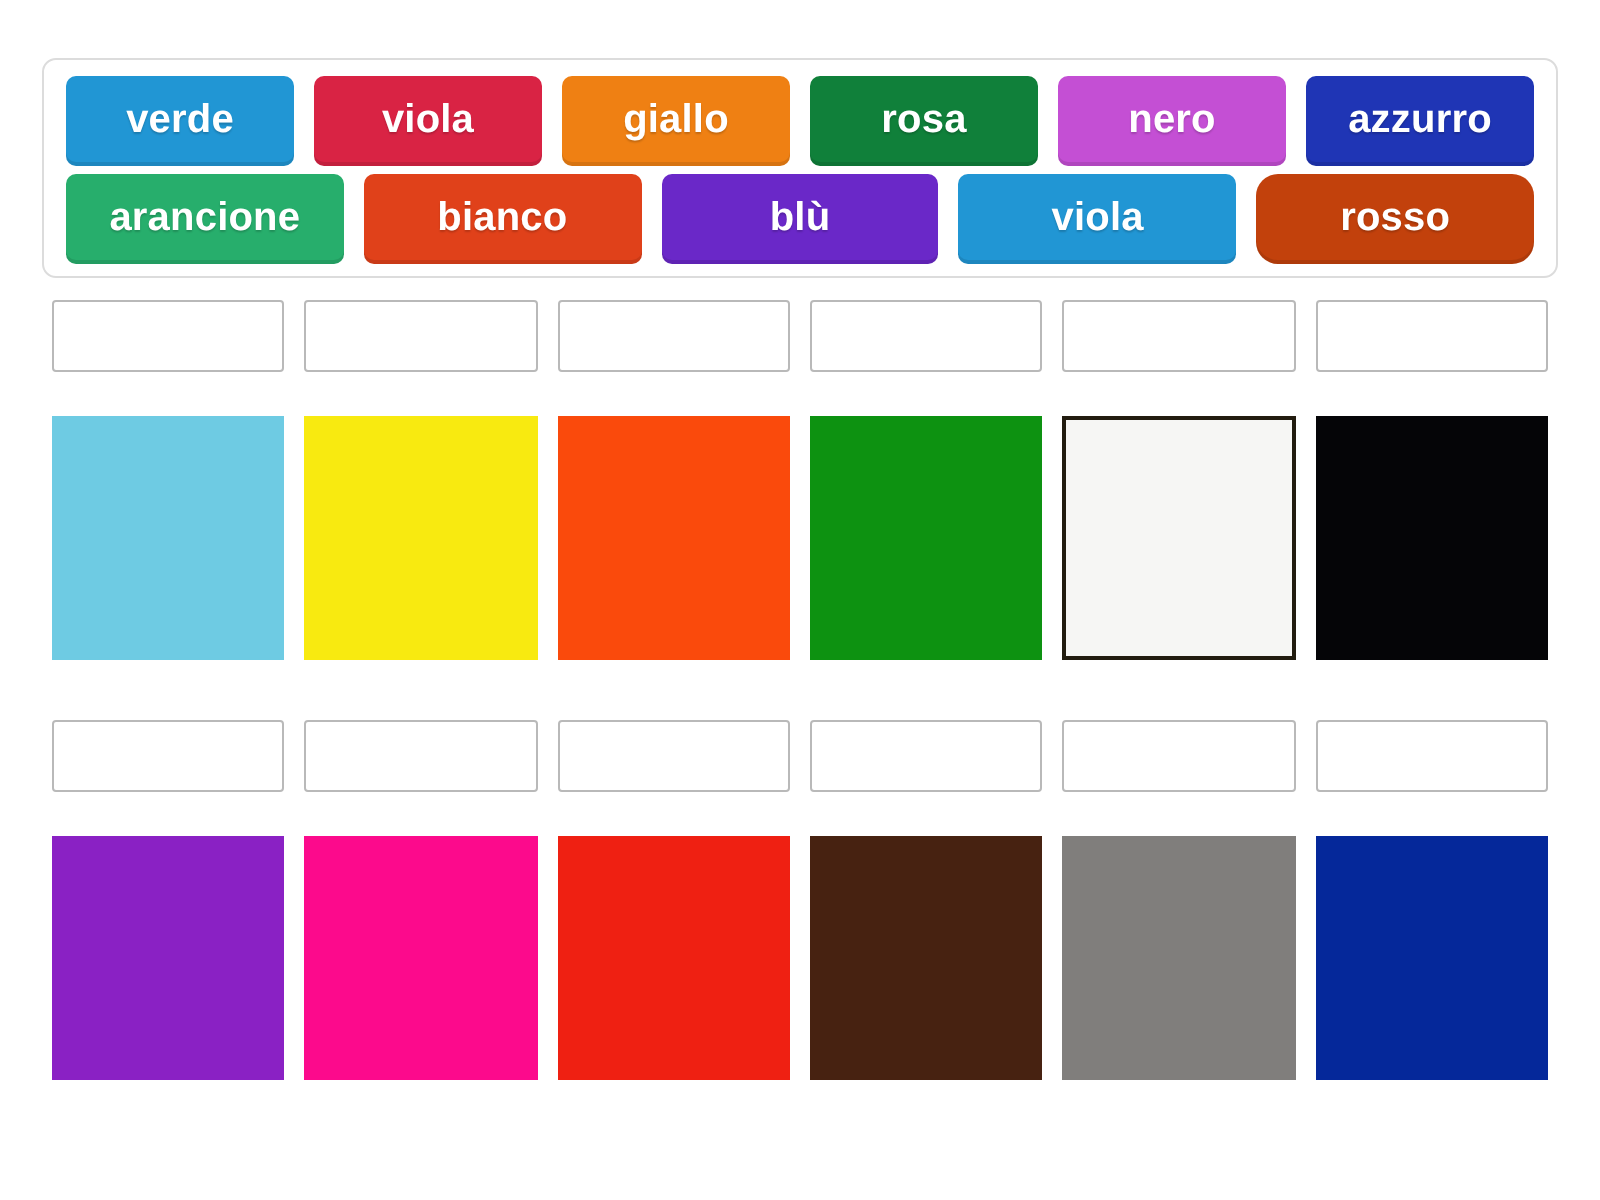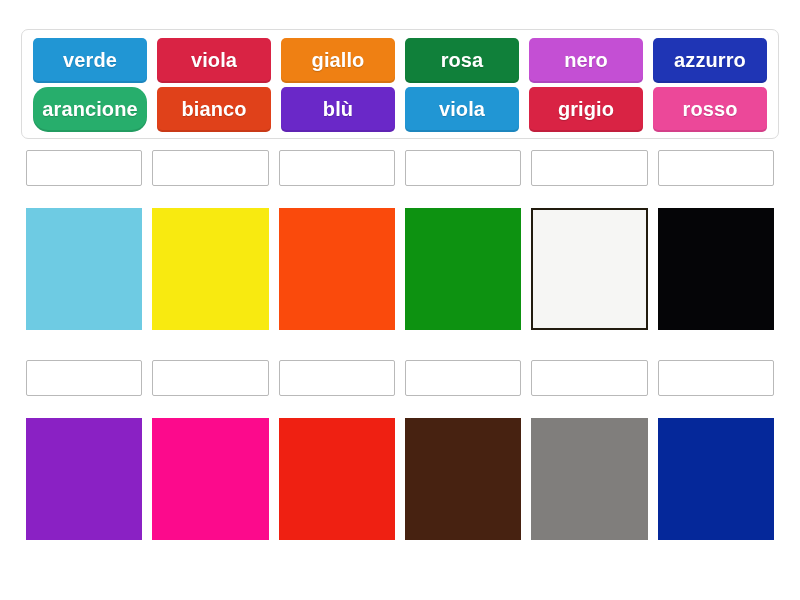--- a/index.html
+++ b/index.html
@@ -119,26 +119,25 @@
   <div class="word-bank">
     <div class="word-row">
       <div class="word-tile" style="background-color: rgb(33, 150, 212);">verde</div>
       <div class="word-tile" style="background-color: rgb(217, 35, 68);">viola</div>
       <div class="word-tile" style="background-color: rgb(239, 128, 19);">giallo</div>
       <div class="word-tile" style="background-color: rgb(16, 128, 58);">rosa</div>
       <div class="word-tile" style="background-color: rgb(196, 79, 212);">nero</div>
       <div class="word-tile" style="background-color: rgb(31, 53, 181);">azzurro</div>
     </div>
     <div class="word-row">
-      <div class="word-tile" style="background-color: rgb(39, 174, 108); border-radius: 15px;">arancione</div>
+      <div class="word-tile" style="background-color: rgb(39, 174, 108);">arancione</div>
       <div class="word-tile" style="background-color: rgb(224, 65, 26);">bianco</div>
       <div class="word-tile" style="background-color: rgb(106, 40, 200); text-align: right;">blù</div>
       <div class="word-tile" style="background-color: rgb(33, 150, 212); text-align: right;">viola</div>
-      <div class="word-tile" style="background-color: rgb(217, 35, 68);">grigio</div>
-      <div class="word-tile" style="background-color: #ec4899;">rosso</div>
+      <div class="word-tile" style="background-color: #c2410c; border-radius: 11px;">rosso</div>
     </div>
   </div>
 
   <div class="answer-grid">
 
     <div class="pair-row">
       <div class="pair-cell">
         <div class="drop-zone"></div>
         <div class="swatch-wrap">
           <div class="swatch" style="background-color: rgb(110, 203, 227);"></div>

